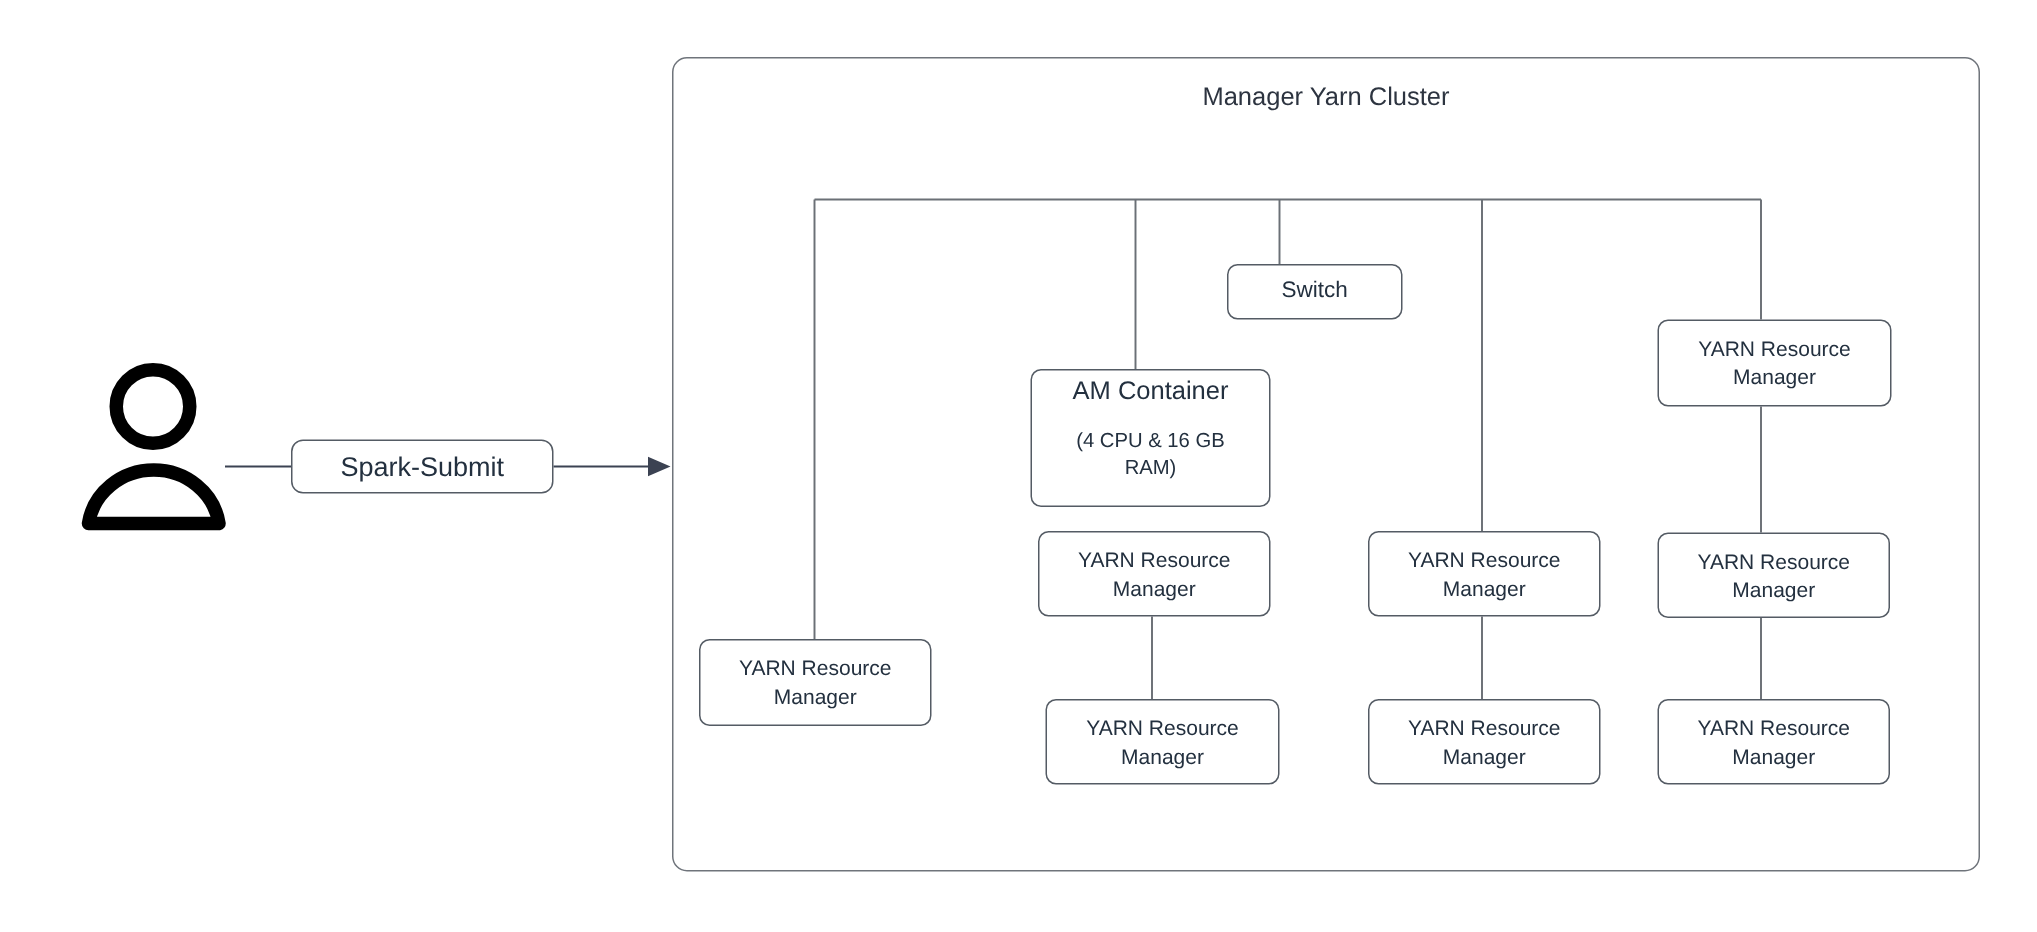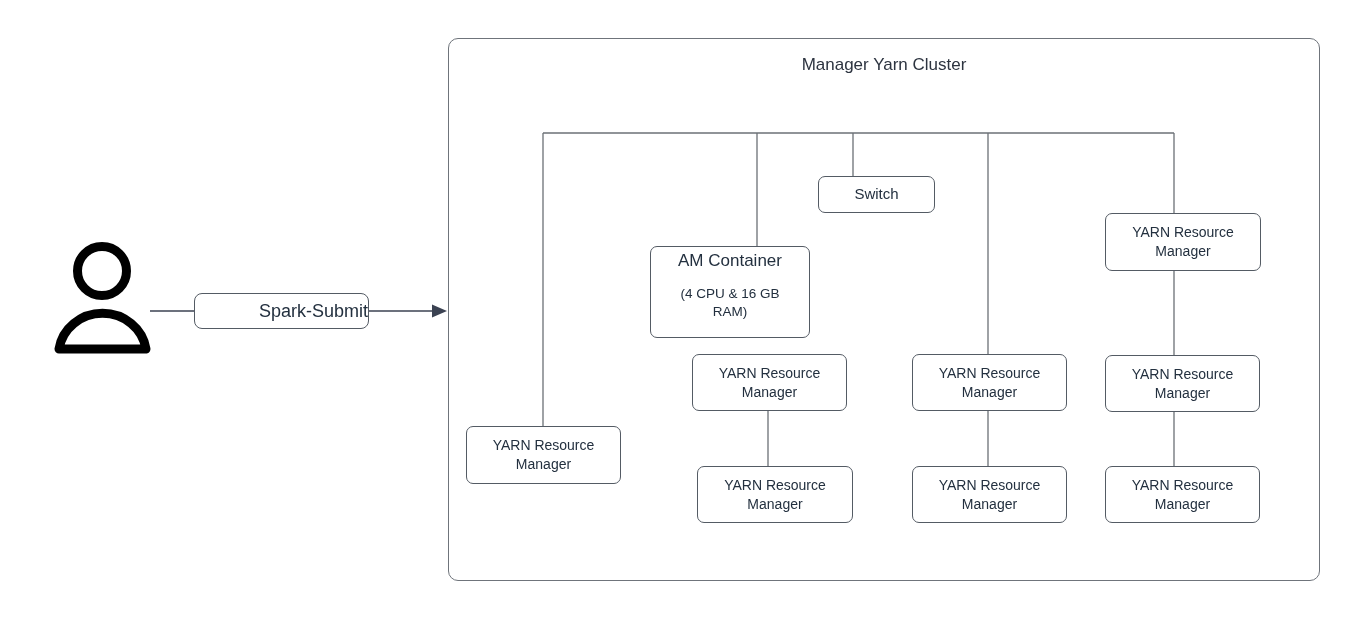--- a/index.html
+++ b/index.html
@@ -48,23 +48,23 @@
     box-sizing: border-box;
     display: flex;
     flex-direction: column;
     align-items: center;
     justify-content: center;
     text-align: center;
     color: #23303f;
     z-index: 2;
     line-height: 1.35;
   }
-  .node-spark  { left: 194px; top: 293px; width: 175px; height: 36px; font-size: 18px; border-radius: 8px; align-items: flex-end; }
+  .node-spark  { left: 194px; top: 293px; width: 175px; height: 36px; font-size: 18px; border-radius: 8px; }
   .node-switch { left: 795px; top: 176px; width: 117px; height: 37px; font-size: 15px; margin-left: 23px; }
-  .node-am     { left: 650px; top: 246px; width: 160px; height: 92px; }
+  .node-am     { left: 687px; top: 246px; width: 160px; height: 92px; }
   .am-title    { font-size: 17px; }
   .am-sub      { font-size: 13.5px; max-width: 126px; margin: 12px auto; }
   .yarn { width: 155px; height: 57px; font-size: 14px; padding: 2px 10px; text-align: center; }
   .yarn-left        { left: 466px;  top: 426px; height: 58px; }
   .yarn-c2-top      { left: 692px;  top: 354px; }
   .yarn-c2-bottom   { left: 697px;  top: 466px; width: 156px; }
   .yarn-c3-top      { left: 912px;  top: 354px; }
   .yarn-c3-bottom   { left: 912px;  top: 466px; }
   .yarn-r-top       { left: 1105px; top: 213px; width: 156px; height: 58px; }
   .yarn-r-mid       { left: 1105px; top: 355px; }

